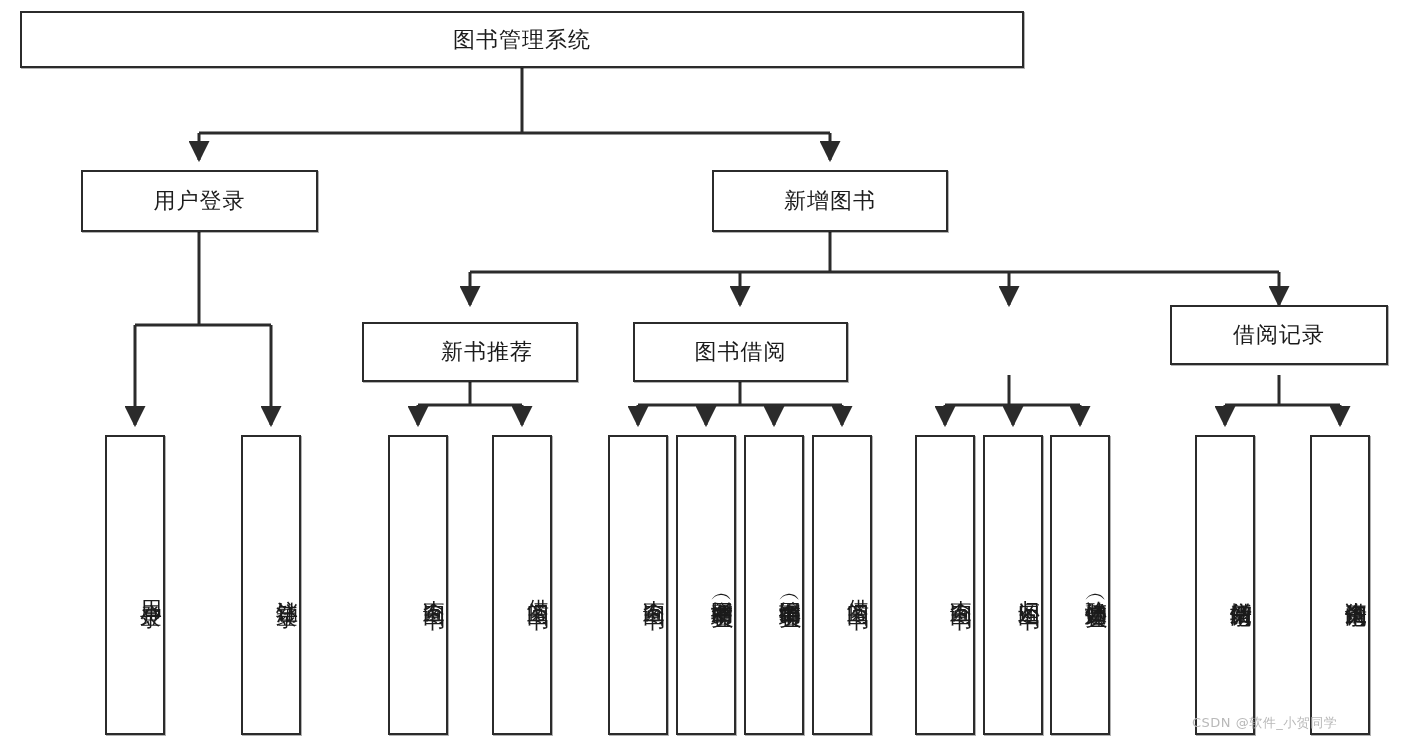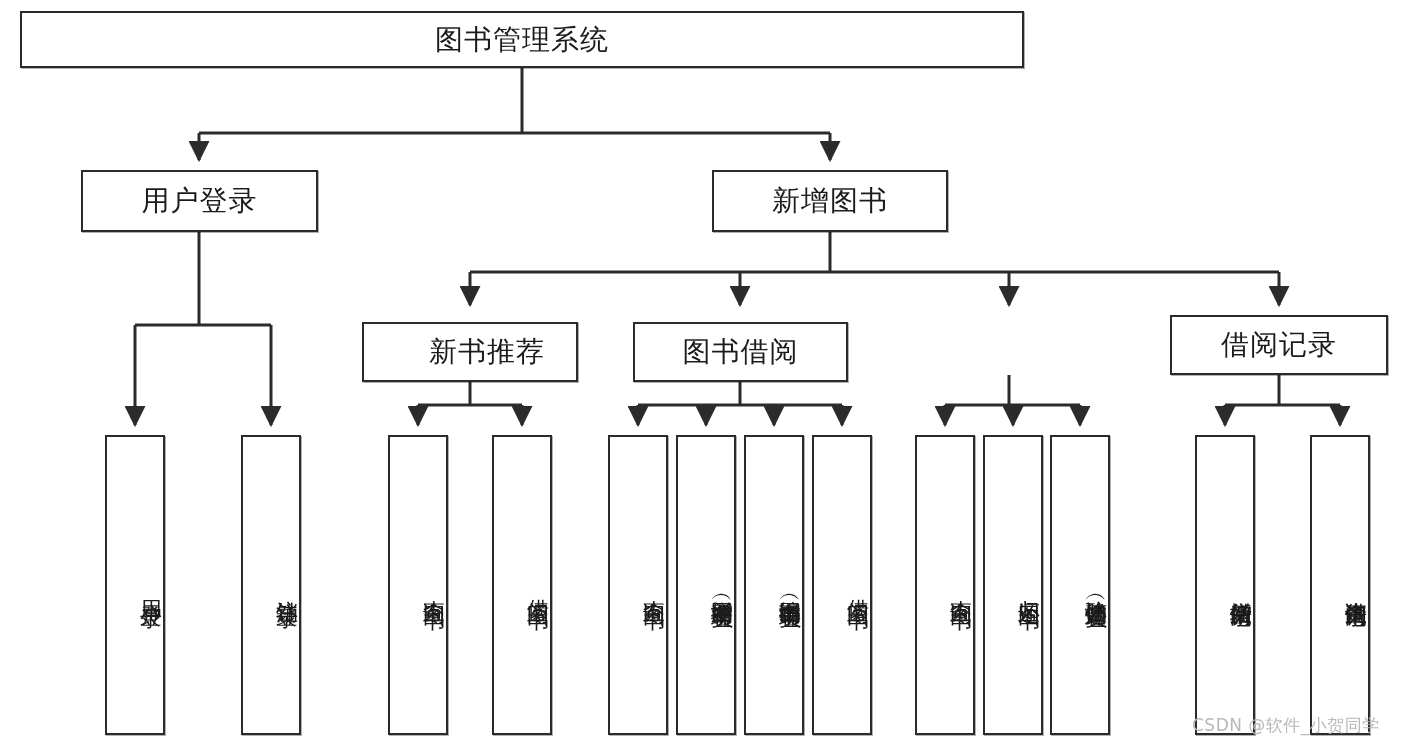--- a/index.html
+++ b/index.html
@@ -30,21 +30,21 @@
     box-sizing: border-box;
     background: #ffffff;
     border: 2px solid #2b2b2b;
     box-shadow: 1px 1px 0 rgba(0,0,0,0.30);
     display: flex;
     align-items: center;
     justify-content: center;
     color: #1b1b1b;
   }
   .node.h {
-    font-size: 28px;
+    font-size: 22px;
     letter-spacing: 1px;
     line-height: 1;
   }
   .node.v {
     
     writing-mode: vertical-rl;
     text-orientation: upright;
     font-size: 22px;
     letter-spacing: 3px;
     line-height: 1.05;
@@ -55,21 +55,21 @@
   .node.v.tall {
     padding-top: 4px;
     letter-spacing: 1px;
   }
   .label {
     display: block;
     white-space: nowrap;
   }
   .watermark {
     position: absolute;
-    font-size: 17px;
+    font-size: 13px;
     color: #b9b9b9;
     white-space: nowrap;
     letter-spacing: 0.5px;
     pointer-events: none;
   }
 </style>
 </head>
 <body>
 
 <div id="canvas">
@@ -134,21 +134,21 @@
   <div class="node h" style="left:712px; top:170px; width:236px; height:62px;">
     <span class="label">新增图书</span>
   </div>
 
   <div class="node h" style="left:362px; top:322px; width:216px; height:60px;padding-left:34px;">
     <span class="label">新书推荐</span>
   </div>
   <div class="node h" style="left:633px; top:315px; width:215px; height:60px;margin-top:7px;">
     <span class="label">图书借阅</span>
   </div>
-  <div class="node h" style="left:1170px; top:315px; width:218px; height:60px;">
+  <div class="node h" style="left:1170px; top:305px; width:218px; height:60px;">
     <span class="label">借阅记录</span>
   </div>
 
   <div class="node v" style="left:105px; top:435px; width:60px; height:300px;">
     <span class="label">用户登录</span>
   </div>
   <div class="node v" style="left:241px; top:435px; width:60px; height:300px;">
     <span class="label">注销登录</span>
   </div>
 

